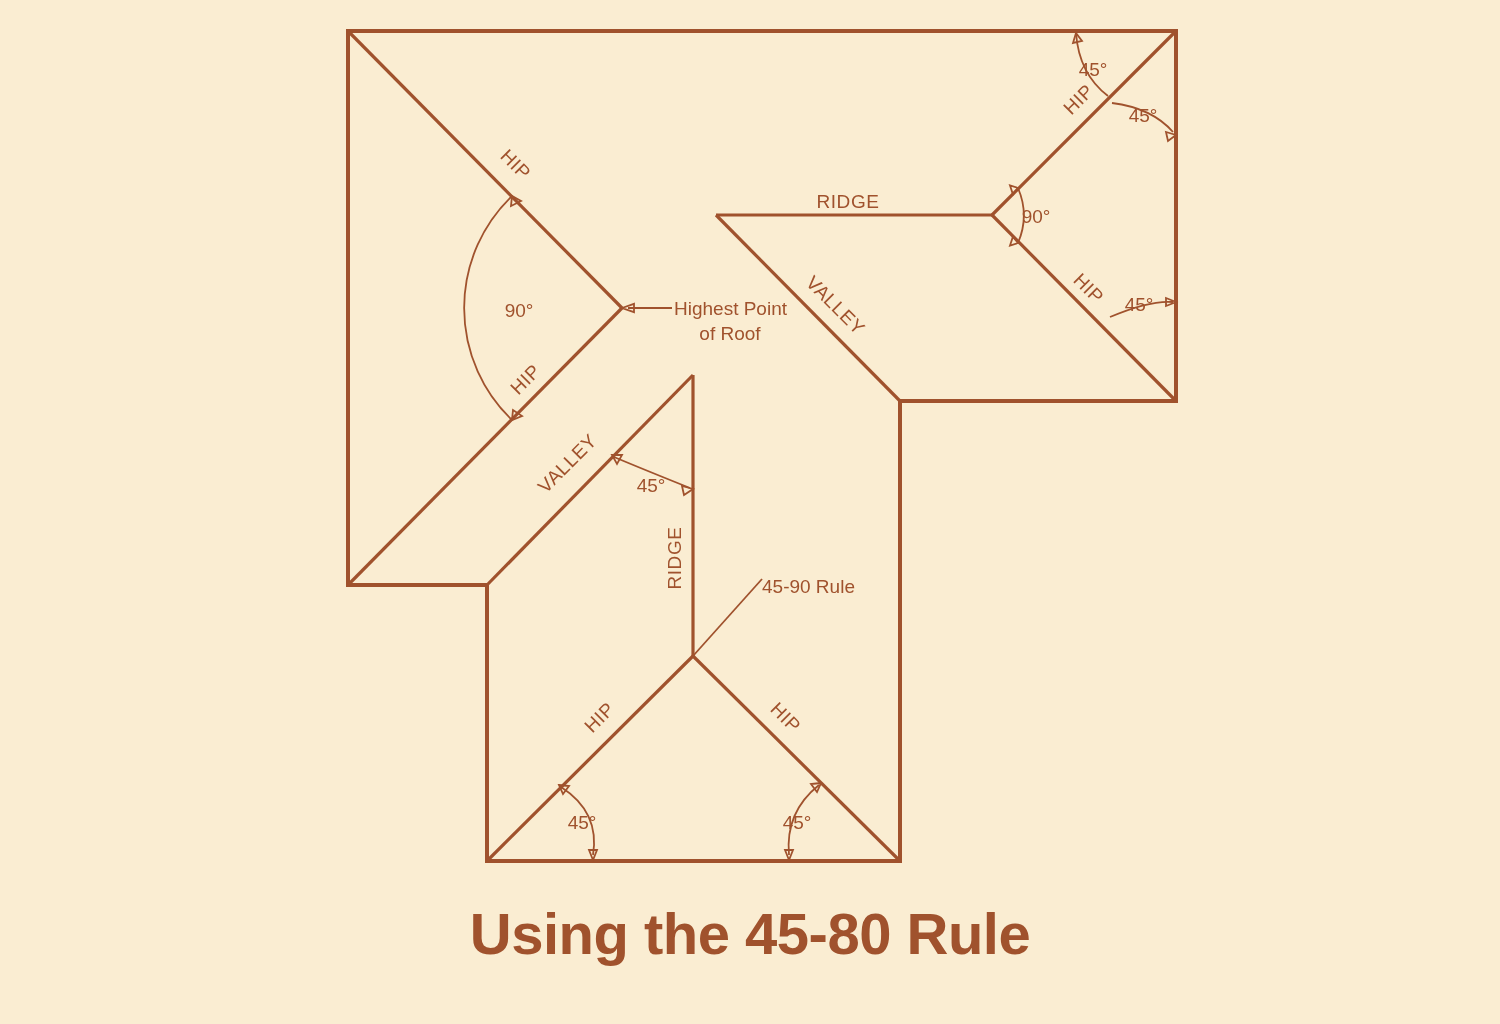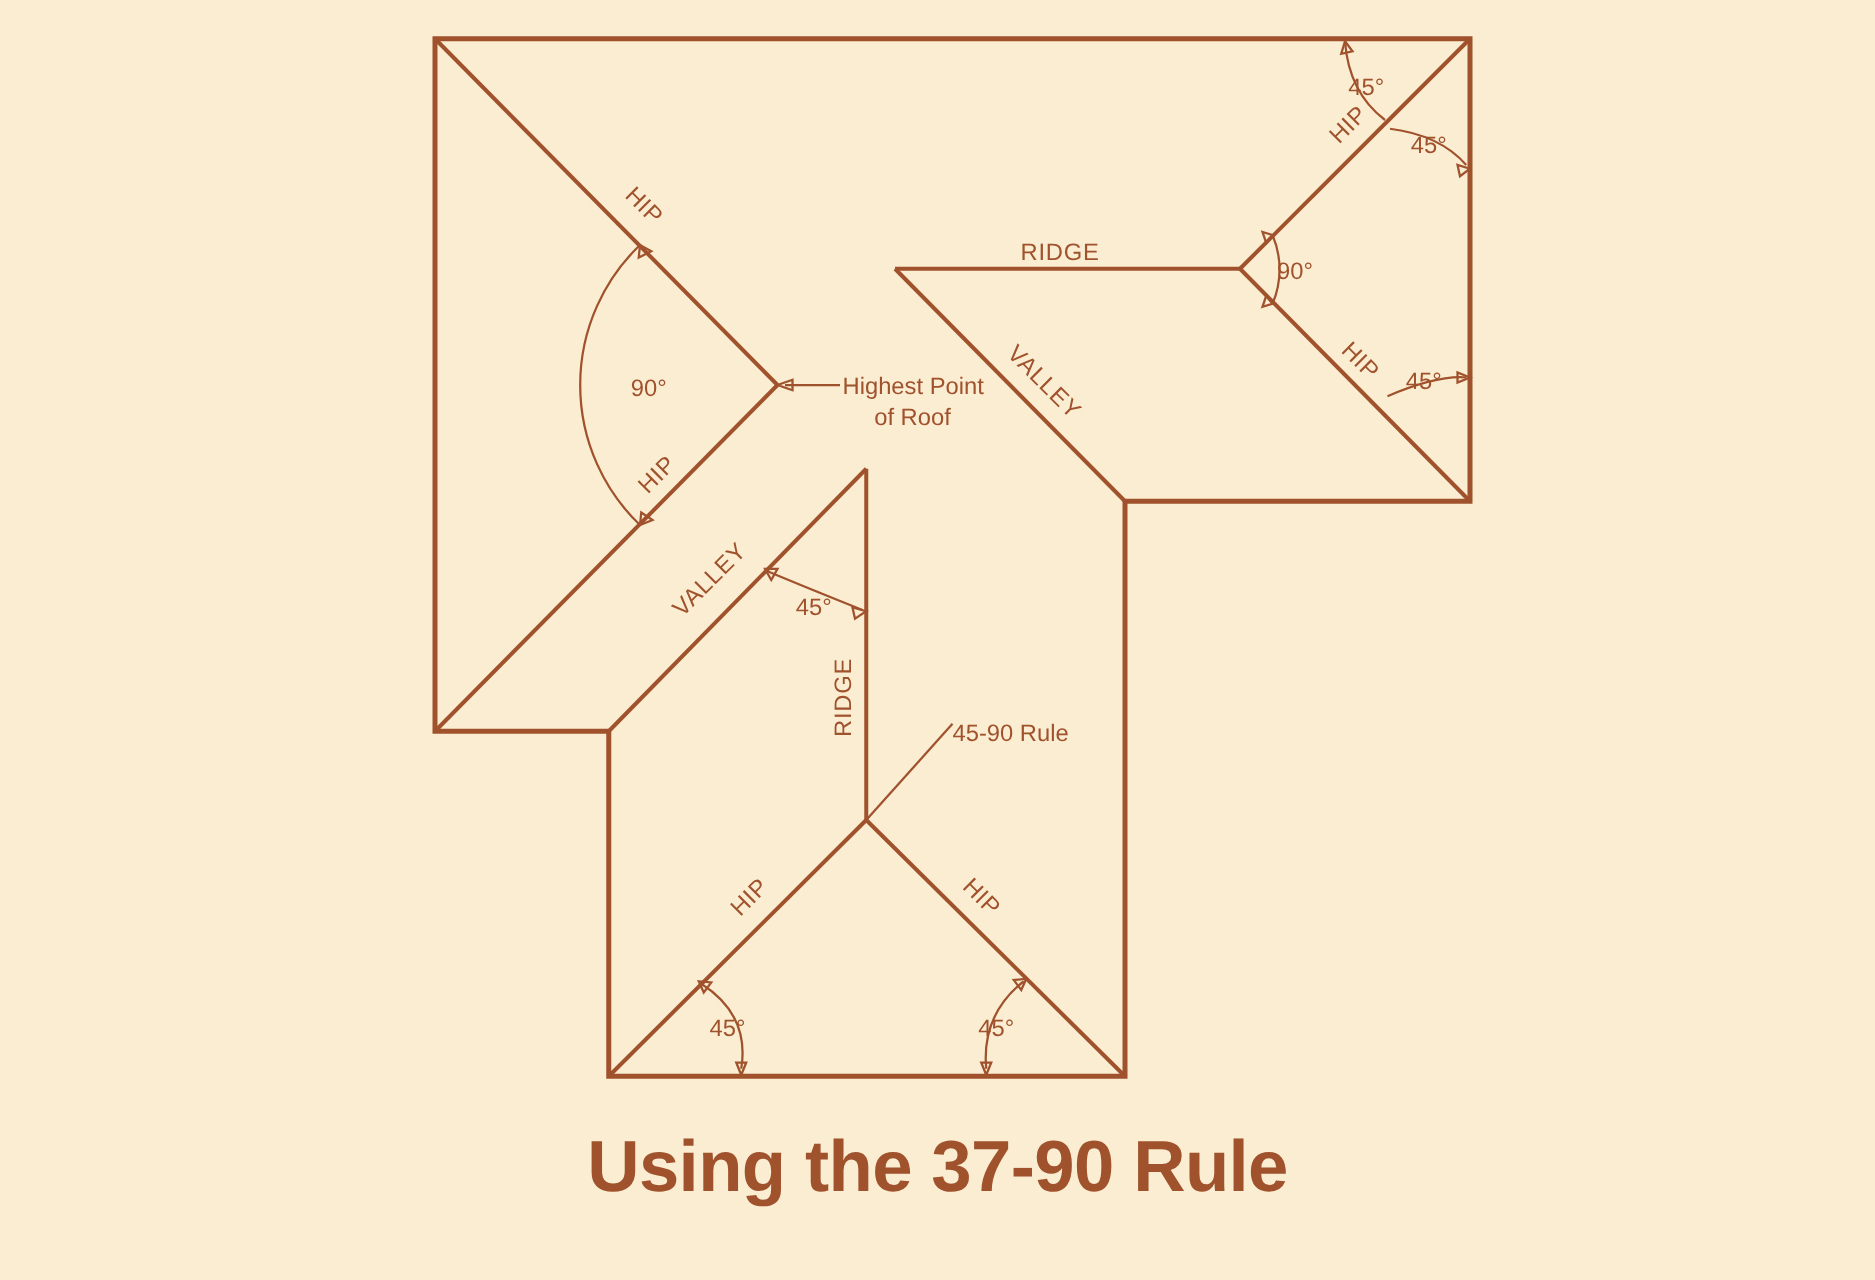--- a/index.html
+++ b/index.html
@@ -165,15 +165,15 @@
     <path class="leader" d="M 593,860 l -4,-10 l 8,0 z" fill="#a0522d" stroke="none"></path>
     <text class="lbl-ang" x="582" y="829" text-anchor="middle">45°</text>
 
     <path class="arc" d="M 819,785 Q 785,812 789,855"></path>
     <path class="leader" d="M 821,783 l -10,1 l 6,8 z" fill="#a0522d" stroke="none"></path>
     <path class="leader" d="M 789,860 l -4,-10 l 8,0 z" fill="#a0522d" stroke="none"></path>
     <text class="lbl-ang" x="797" y="829" text-anchor="middle">45°</text>
 
   </svg>
 
-  <div id="figure-title">Using the 37-90 Rule</div>
+  <div id="figure-title">Using the 45-80 Rule</div>
 
 </div>
 
 </body></html>

